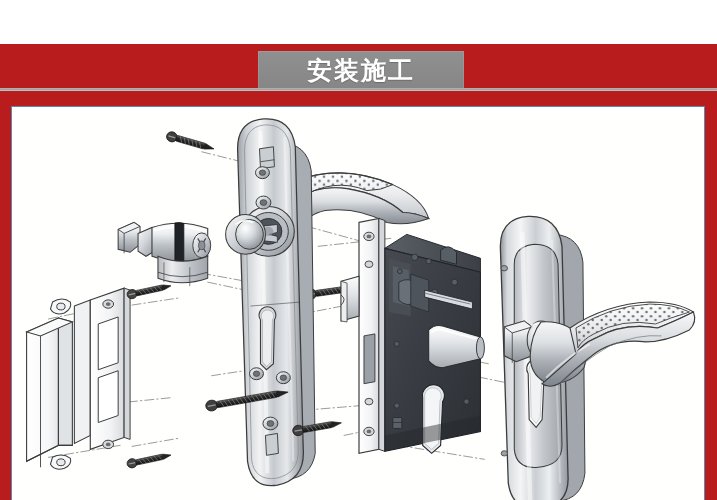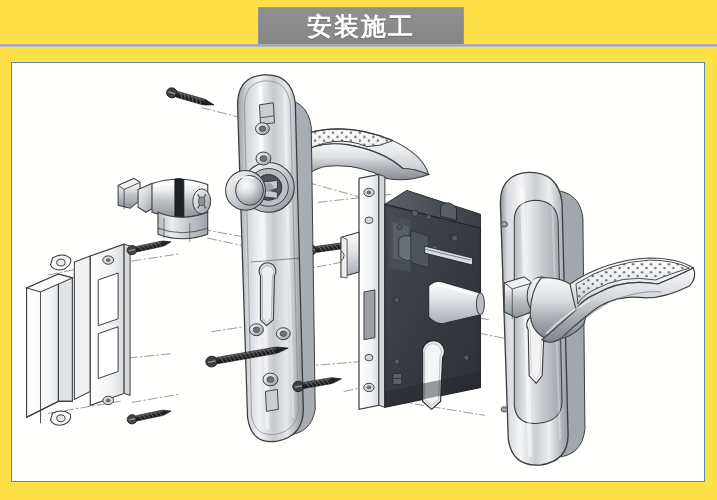--- a/index.html
+++ b/index.html
@@ -4,21 +4,21 @@
 <title>安装施工</title>
 <style>
   html,body{margin:0;padding:0;}
   body{
     width:717px;height:500px;
     background:#ffffff;
     font-family:"DejaVu Sans","Liberation Sans",sans-serif;
     overflow:hidden;
     position:relative;
   }
-  .page{position:absolute;inset:0;background:#fde047;}
+  .page{position:absolute;inset:0;background:#b91c1c;margin-top:44px;}
 
   
   .header{
     position:absolute;left:0;top:0;width:717px;height:52px;
   }
   .banner{
     position:absolute;left:258px;top:7px;width:206px;height:38px;
     background:linear-gradient(180deg,#909090 0%,#8b8b8b 50%,#868686 100%);
     box-shadow:inset 0 0 0 1px rgba(255,255,255,0.10);
   }

